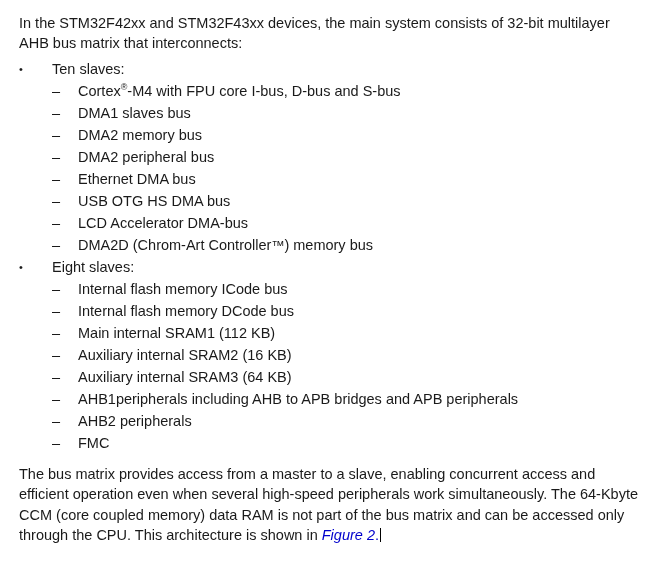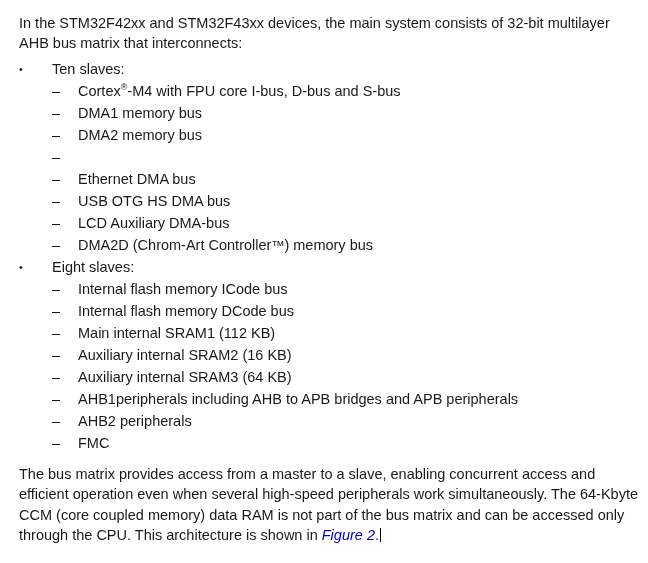--- a/index.html
+++ b/index.html
@@ -139,45 +139,46 @@
       <span class="l1-label">Ten slaves:</span>
     </div>
 
     <div class="l2-item">
       <span class="l2-marker">–</span>
       <span class="l2-label"><span>Cortex</span><sup class="reg">®</sup><span>-M4 with FPU core I-bus, D-bus and S-bus</span></span>
     </div>
 
     <div class="l2-item">
       <span class="l2-marker">–</span>
-      <span class="l2-label">DMA1 memory bus</span>
+      <span class="l2-label">DMA1 slaves bus</span>
     </div>
 
     <div class="l2-item">
       <span class="l2-marker">–</span>
       <span class="l2-label">DMA2 memory bus</span>
     </div>
 
     <div class="l2-item">
       <span class="l2-marker">–</span>
+      <span class="l2-label">DMA2 peripheral bus</span>
     </div>
 
     <div class="l2-item">
       <span class="l2-marker">–</span>
       <span class="l2-label">Ethernet DMA bus</span>
     </div>
 
     <div class="l2-item">
       <span class="l2-marker">–</span>
       <span class="l2-label">USB OTG HS DMA bus</span>
     </div>
 
     <div class="l2-item">
       <span class="l2-marker">–</span>
-      <span class="l2-label">LCD Auxiliary DMA-bus</span>
+      <span class="l2-label">LCD Accelerator DMA-bus</span>
     </div>
 
     <div class="l2-item">
       <span class="l2-marker">–</span>
       <span class="l2-label"><span>DMA2D (Chrom-Art Controller</span><span class="tm">™</span><span>) memory bus</span></span>
     </div>
 
   </div>
 
   <div class="list-block">

